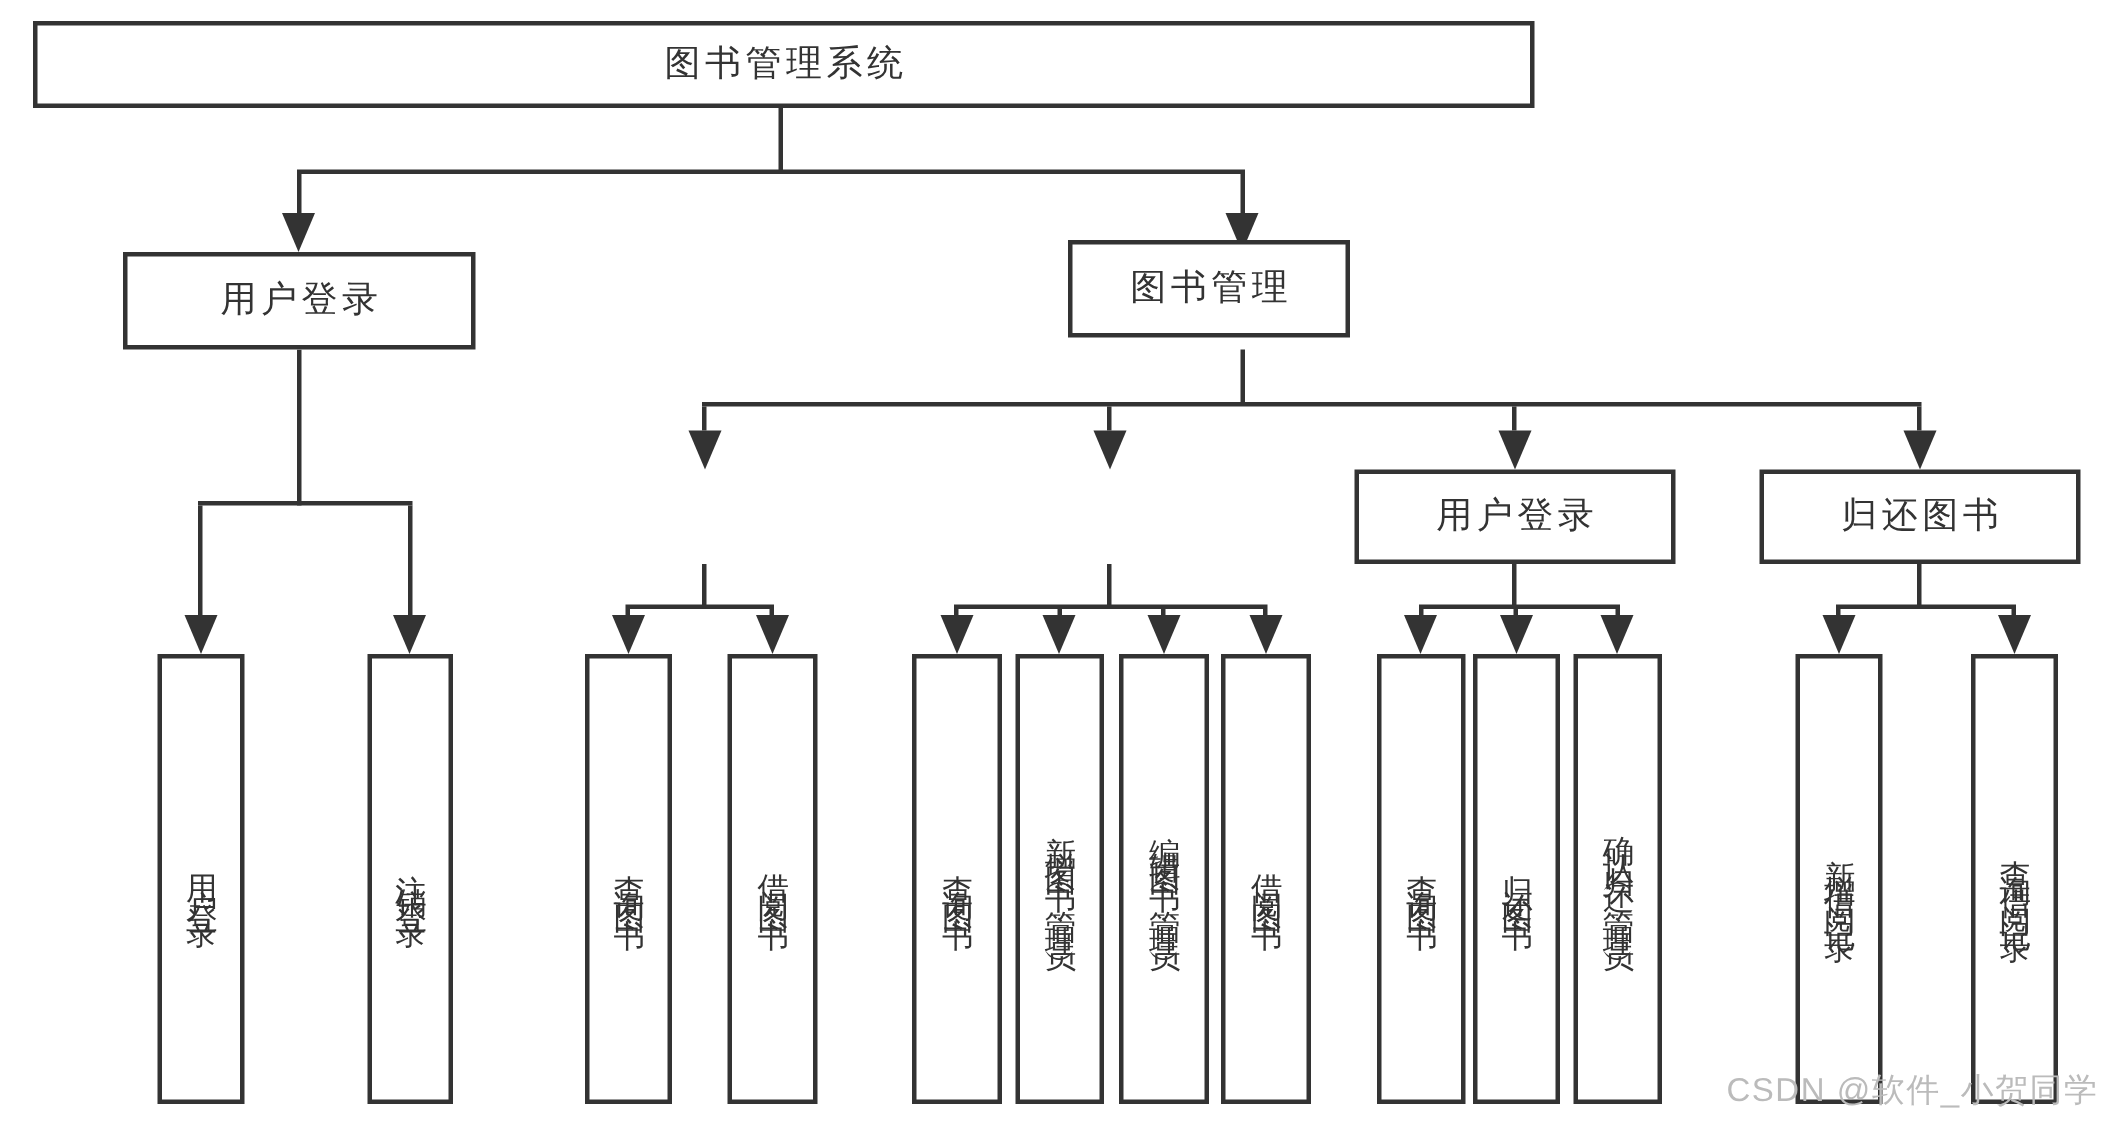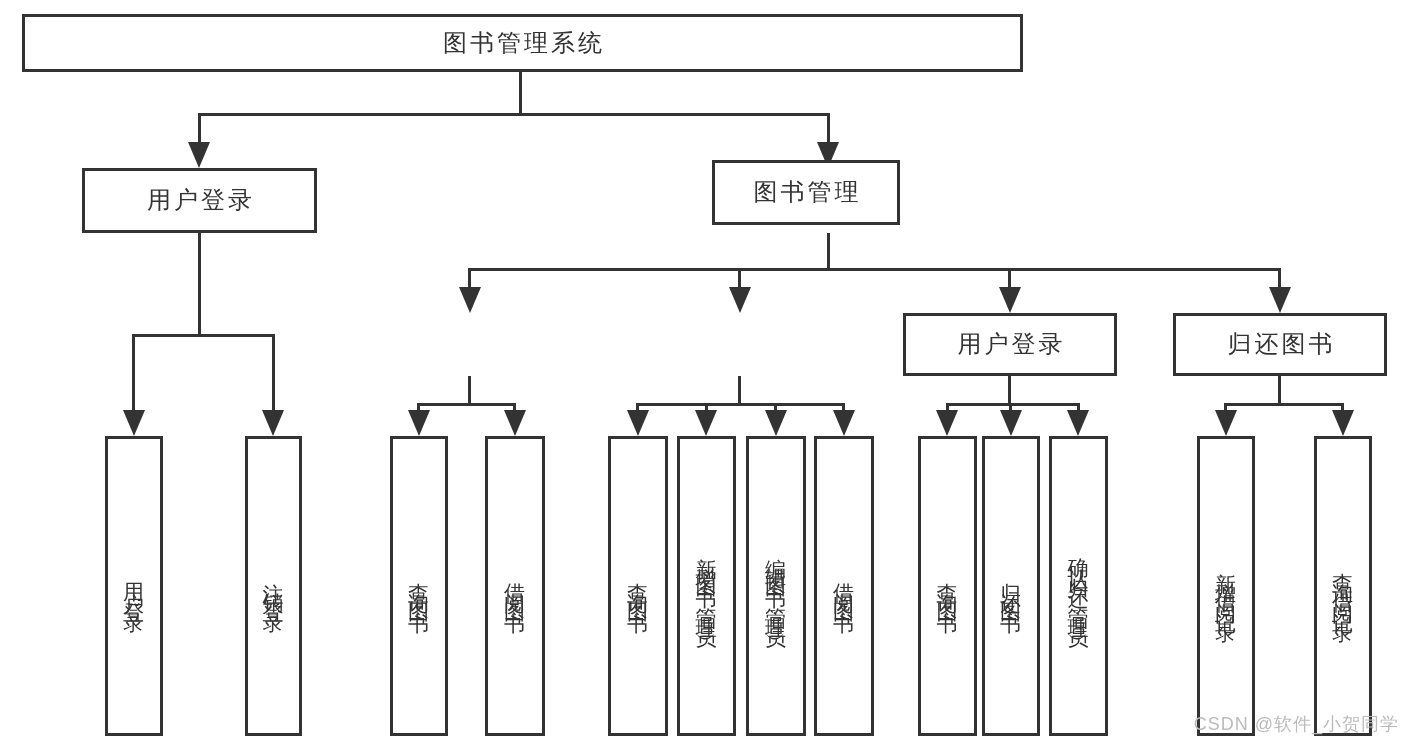--- a/index.html
+++ b/index.html
@@ -27,21 +27,21 @@
   }
   .line { position:absolute; background:var(--line,#333333); }
   .arrow {
     position:absolute; width:0; height:0;
     border-left:11px solid transparent;
     border-right:11px solid transparent;
     border-top:26px solid var(--line,#333333);
   }
   .watermark {
     position:absolute; top:712px; right:6px;
-    font-size:18px; letter-spacing:1px;
+    font-size:22px; letter-spacing:1px;
     color:var(--watermark,#bbbbbb); z-index:5;
     white-space:nowrap;
   }
 </style>
 </head>
 <body>
 
 <div id="stage">
 
   <div class="line" style="left:519px;top:69px;width:3px;height:47px"></div>

